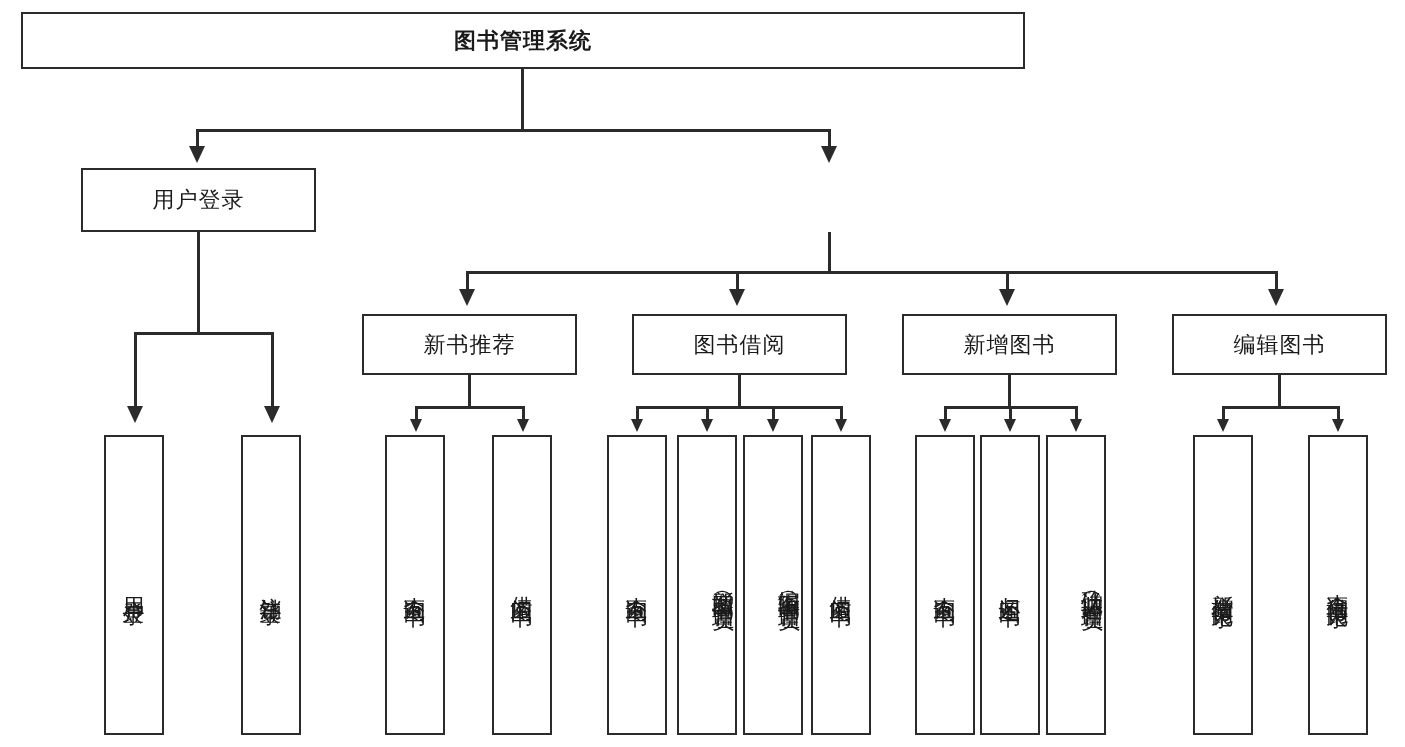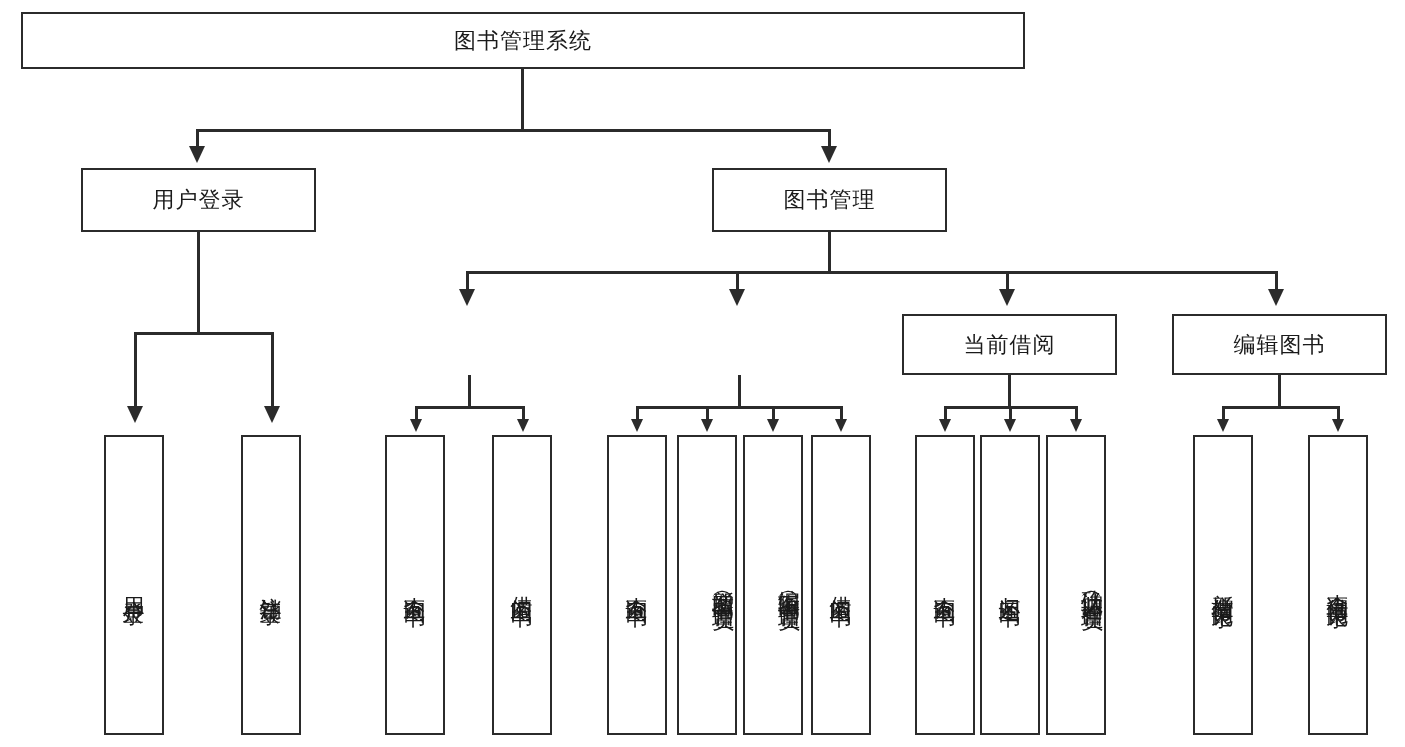--- a/index.html
+++ b/index.html
@@ -47,51 +47,52 @@
     color:#b9b9b9;
     white-space:nowrap;
     letter-spacing:0.5px;
   }
 </style>
 </head>
 <body>
 
 <div id="canvas">
 
-  <div class="node horiz" style="left:21px;top:12px;width:1004px;height:57px;">图书管理系统</div>
+  <div class="node horiz" style="left:21px;top:12px;width:1004px;height:57px;font-weight:bold;">图书管理系统</div>
 
   <div class="conn v" style="left:521px;top:69px;width:3px;height:62px;"></div>
   <div class="conn h" style="left:196px;top:129px;width:635px;height:3px;"></div>
   <div class="conn v" style="left:196px;top:129px;width:3px;height:19px;"></div>
   <div class="arrow" style="left:189px;top:146px;"></div>
   <div class="conn v" style="left:828px;top:129px;width:3px;height:19px;"></div>
   <div class="arrow" style="left:821px;top:146px;"></div>
 
   <div class="node horiz" style="left:81px;top:168px;width:235px;height:64px;">用户登录</div>
-  <div class="node horiz" style="left:712px;top:168px;width:235px;height:64px;">图书管理</div>
 
   <div class="conn v" style="left:197px;top:232px;width:3px;height:102px;"></div>
   <div class="conn h" style="left:134px;top:332px;width:138px;height:3px;"></div>
   <div class="conn v" style="left:134px;top:332px;width:3px;height:76px;"></div>
   <div class="arrow" style="left:127px;top:406px;"></div>
   <div class="conn v" style="left:271px;top:332px;width:3px;height:76px;"></div>
   <div class="arrow" style="left:264px;top:406px;"></div>
 
   <div class="conn v" style="left:828px;top:232px;width:3px;height:42px;"></div>
   <div class="conn h" style="left:466px;top:271px;width:812px;height:3px;"></div>
   <div class="conn v" style="left:466px;top:271px;width:3px;height:20px;"></div>
   <div class="arrow" style="left:459px;top:289px;"></div>
   <div class="conn v" style="left:736px;top:271px;width:3px;height:20px;"></div>
   <div class="arrow" style="left:729px;top:289px;"></div>
   <div class="conn v" style="left:1006px;top:271px;width:3px;height:20px;"></div>
   <div class="arrow" style="left:999px;top:289px;"></div>
   <div class="conn v" style="left:1275px;top:271px;width:3px;height:20px;"></div>
   <div class="arrow" style="left:1268px;top:289px;"></div>
 
-  <div class="node horiz" style="left:902px;top:314px;width:215px;height:61px;">当前借阅</div>
+  <div class="node horiz" style="left:362px;top:314px;width:215px;height:61px;">新书推荐</div>
+  <div class="node horiz" style="left:632px;top:314px;width:215px;height:61px;">图书借阅</div>
+  <div class="node horiz" style="left:902px;top:314px;width:215px;height:61px;">新增图书</div>
   <div class="node horiz" style="left:1172px;top:314px;width:215px;height:61px;">编辑图书</div>
 
   <div class="conn v" style="left:468px;top:375px;width:3px;height:33px;"></div>
   <div class="conn h" style="left:415px;top:406px;width:110px;height:3px;"></div>
   <div class="conn v" style="left:415px;top:406px;width:3px;height:14px;"></div>
   <div class="arrow small" style="left:410px;top:419px;"></div>
   <div class="conn v" style="left:522px;top:406px;width:3px;height:14px;"></div>
   <div class="arrow small" style="left:517px;top:419px;"></div>
 
   <div class="conn v" style="left:738px;top:375px;width:3px;height:33px;"></div>

